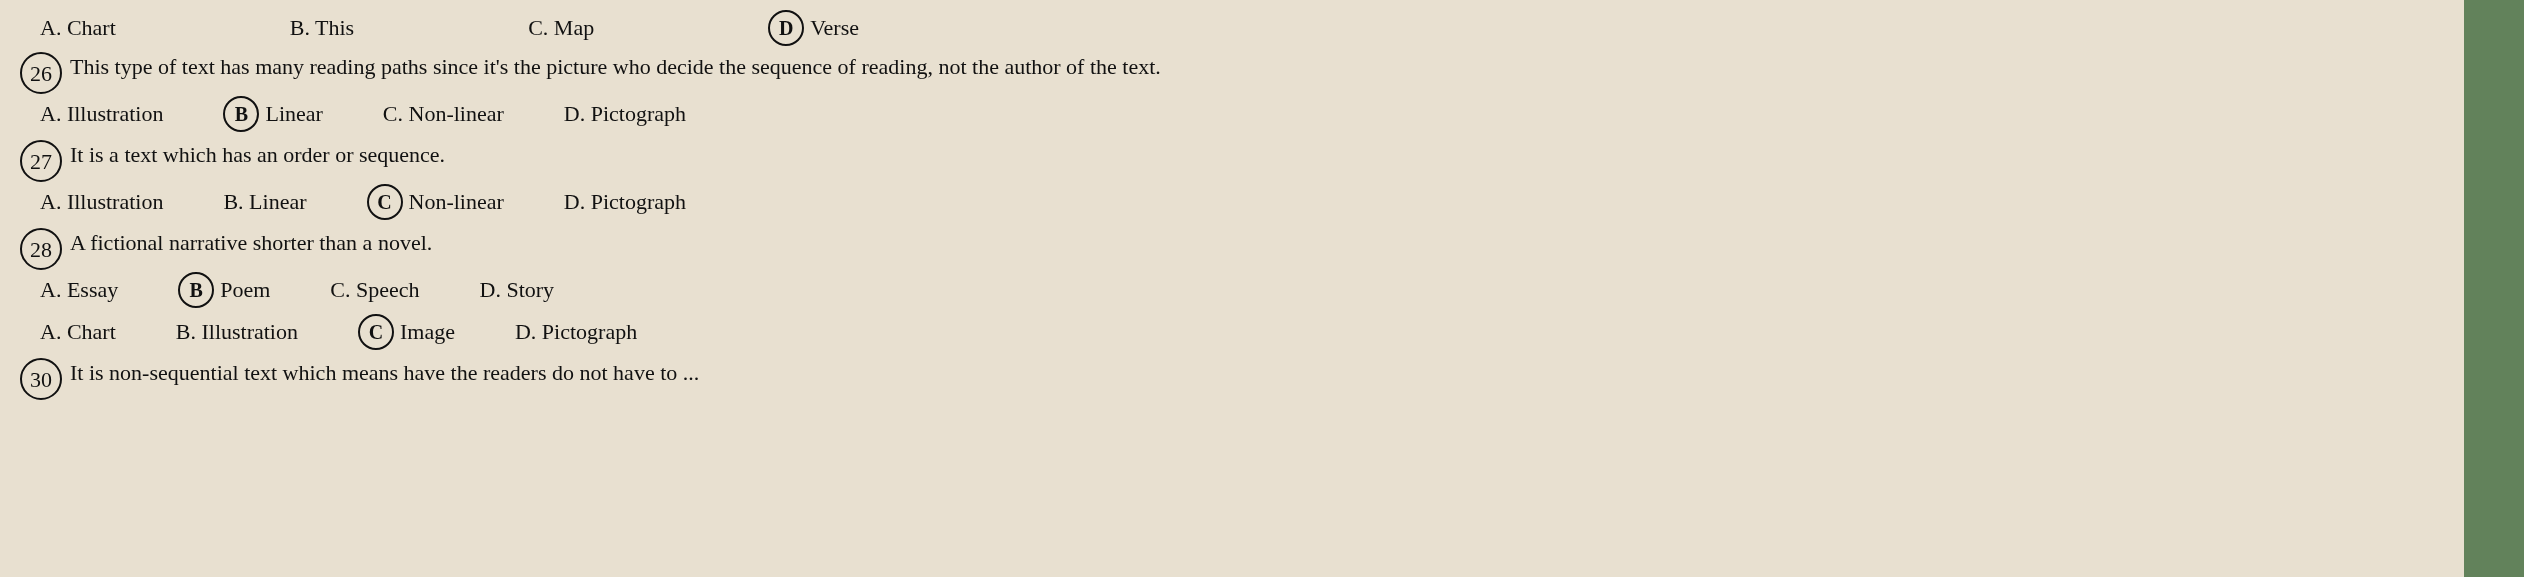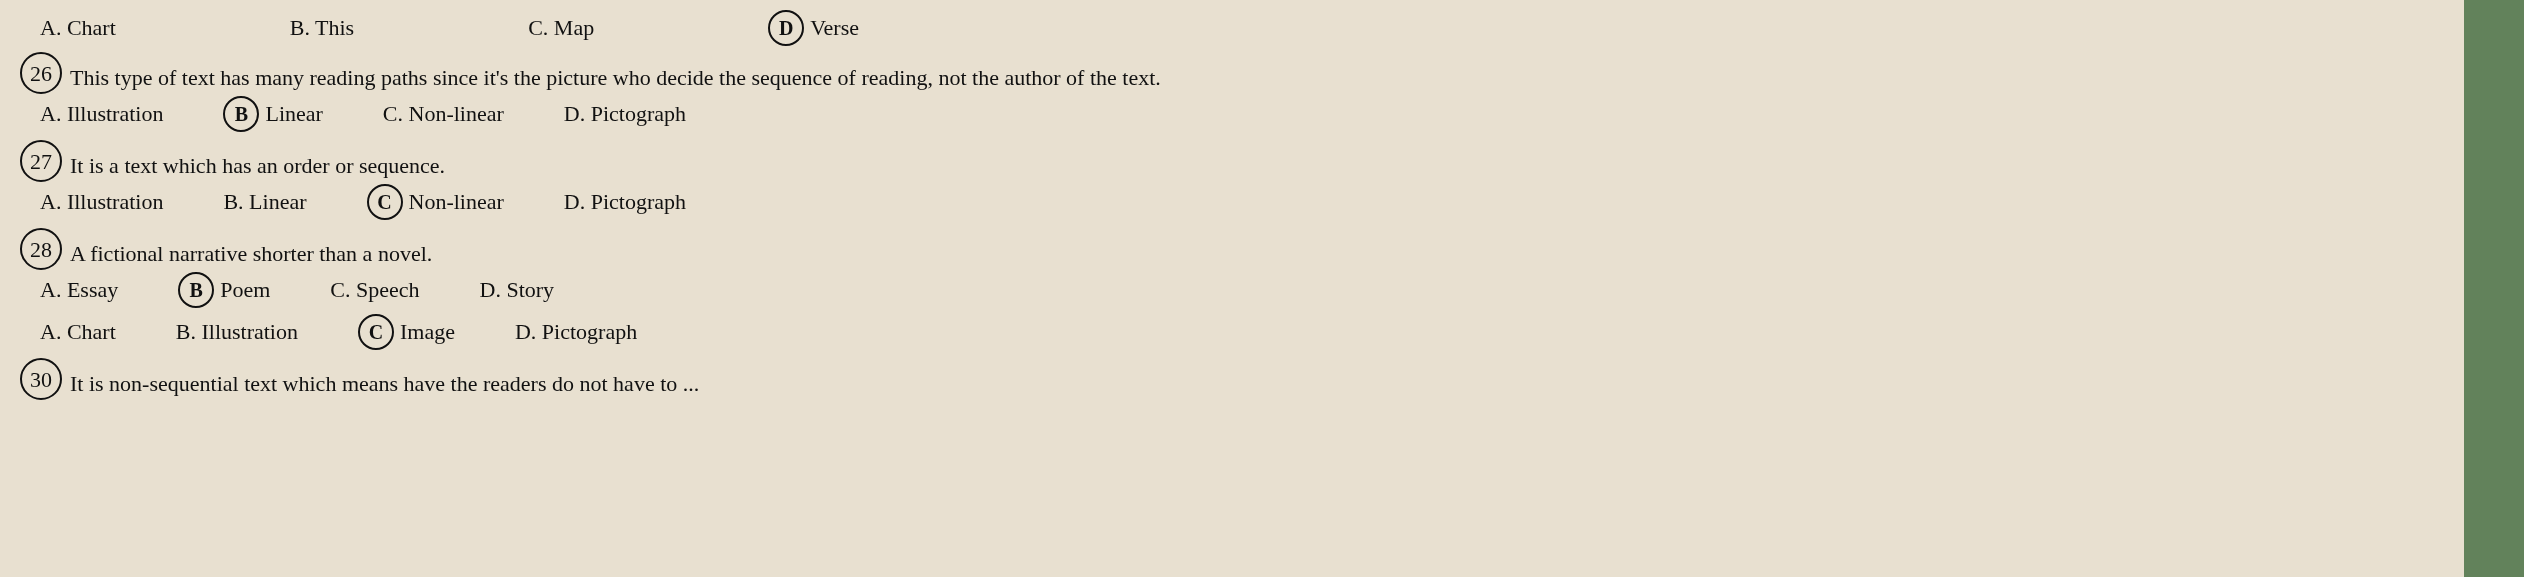--- a/index.html
+++ b/index.html
@@ -11,21 +11,21 @@
       width: 2524px;
       min-height: 577px;
       padding: 10px 20px;
       overflow: hidden;
     }
     .question-block {
       margin-bottom: 6px;
     }
     .question-line {
       display: flex;
-      align-items: flex-end;
+      align-items: flex-start;
       flex-wrap: wrap;
       line-height: 1.5;
       margin-bottom: 2px;
     }
     .question-number {
       display: inline-flex;
       align-items: center;
       justify-content: center;
       width: 42px;
       height: 42px;

